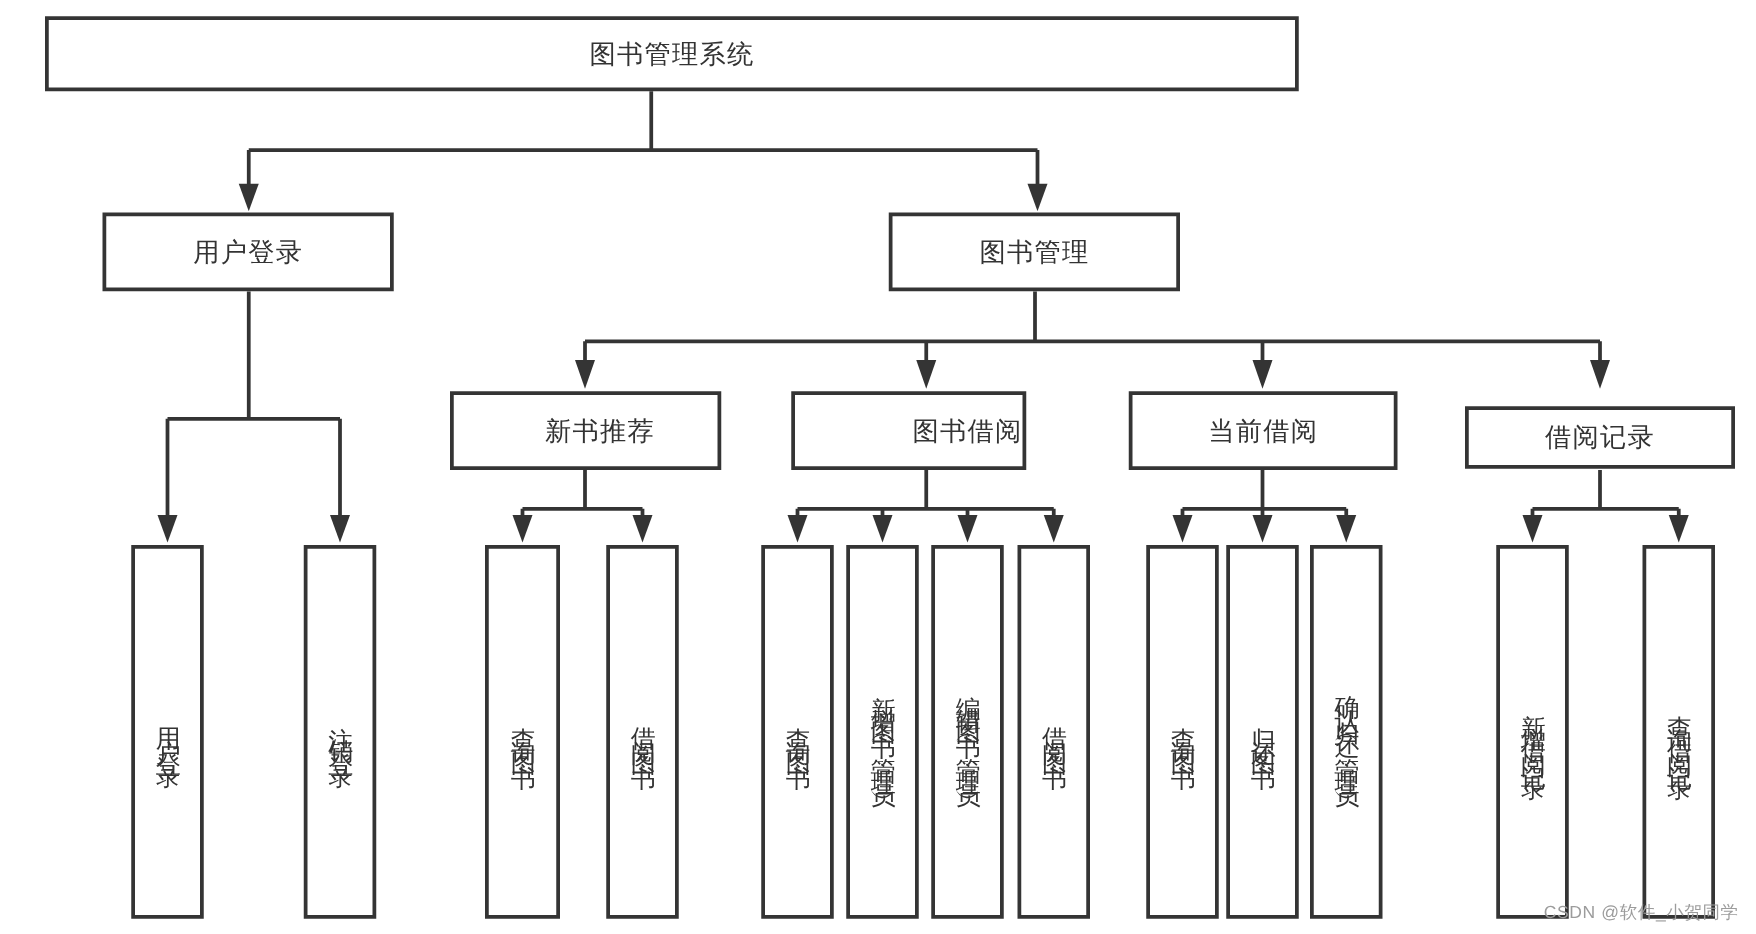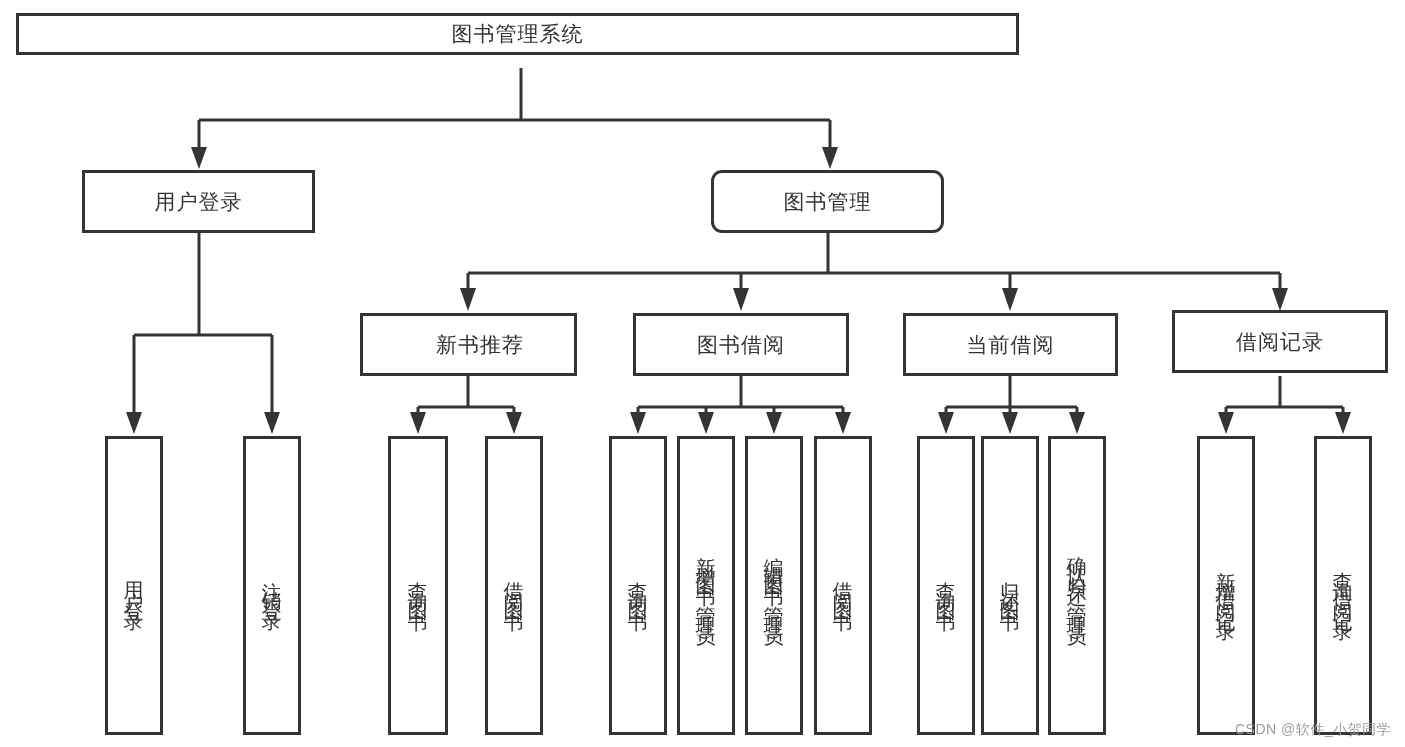--- a/index.html
+++ b/index.html
@@ -87,41 +87,41 @@
       <polygon points="766,412 782,412 774,434"></polygon>
       <polygon points="835,412 851,412 843,434"></polygon>
       <polygon points="938,412 954,412 946,434"></polygon>
       <polygon points="1002,412 1018,412 1010,434"></polygon>
       <polygon points="1069,412 1085,412 1077,434"></polygon>
       <polygon points="1218,412 1234,412 1226,434"></polygon>
       <polygon points="1335,412 1351,412 1343,434"></polygon>
     </g>
   </svg>
 
-  <div class="node" style="left:16px; top:13px; width:1003px; height:42px;text-align:right;">
+  <div class="node" style="left:36px; top:13px; width:1003px; height:60px;text-align:right;">
     <span>图书管理系统</span>
   </div>
 
   <div class="node" style="left:82px; top:170px; width:233px; height:63px;">
     <span>用户登录</span>
   </div>
-  <div class="node" style="left:711px; top:170px; width:233px; height:63px;border-radius:11px;">
+  <div class="node" style="left:711px; top:170px; width:233px; height:63px;">
     <span>图书管理</span>
   </div>
 
   <div class="node" style="left:360px; top:313px; width:217px; height:63px;padding-left:23px;">
     <span>新书推荐</span>
   </div>
-  <div class="node" style="left:633px; top:313px; width:216px; height:63px;">
+  <div class="node" style="left:633px; top:313px; width:188px; height:63px;justify-content:flex-end;">
     <span>图书借阅</span>
   </div>
   <div class="node" style="left:903px; top:313px; width:215px; height:63px;text-align:center;">
     <span>当前借阅</span>
   </div>
-  <div class="node" style="left:1172px; top:310px; width:216px; height:63px;">
+  <div class="node" style="left:1172px; top:325px; width:216px; height:50px;">
     <span>借阅记录</span>
   </div>
 
   <div class="leaf" style="left:105px; width:58px;">
     <span class="vtext">用户登录</span>
   </div>
   <div class="leaf" style="left:243px; width:58px;">
     <span class="vtext">注销登录</span>
   </div>
 

